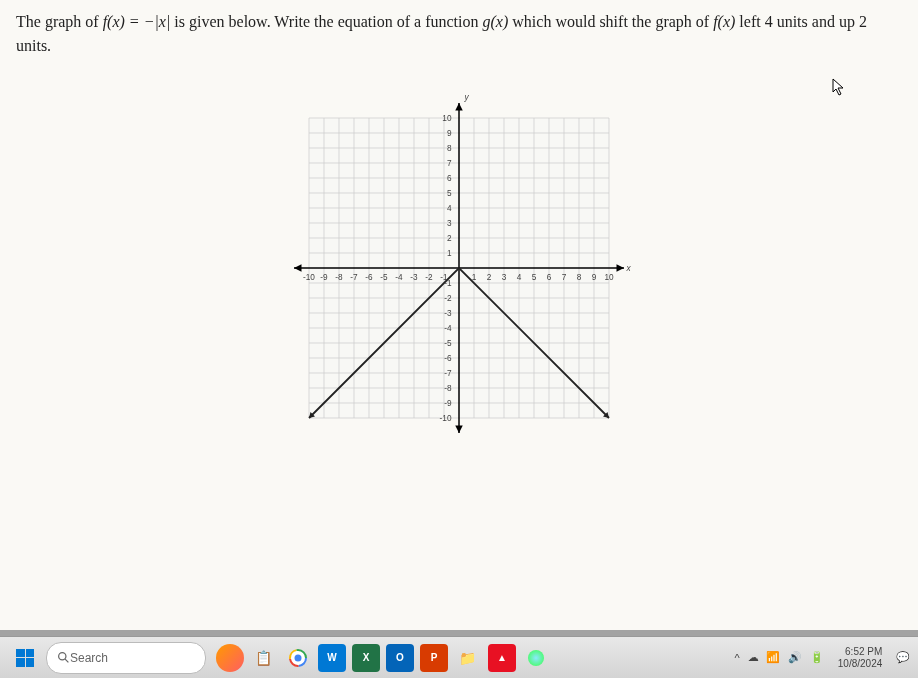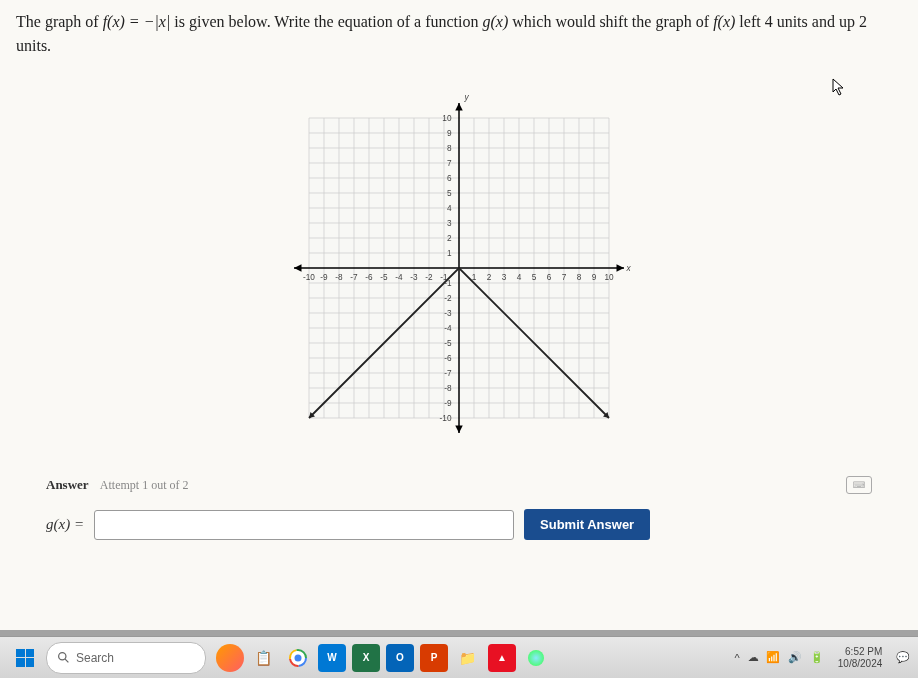--- a/index.html
+++ b/index.html
@@ -109,21 +109,20 @@
     .win-logo div { background: #0078d4; }
     .search-box {
       display: flex; align-items: center;
       background: #fff;
       border: 1px solid #bbb;
       border-radius: 15px;
       height: 32px;
       padding: 0 10px;
       width: 160px;
       margin-left: 4px;
-      gap: 6px;
     }
     .search-box svg { width: 13px; height: 13px; }
     .search-text { font-size: 12px; color: #666; }
     .tb-icons { display: flex; gap: 6px; margin-left: 10px; align-items: center; }
     .tb-icon {
       width: 28px; height: 28px;
       border-radius: 4px;
       display: flex; align-items: center; justify-content: center;
       font-size: 14px;
     }
@@ -245,34 +244,20 @@
             <text x="-0.5" y="9.2" text-anchor="end">-9</text>
               <text x="-0.5" y="10.2" text-anchor="end">-10</text>
             <text x="11.3" y="0.2" font-style="italic">x</text>
             <text x="0.5" y="-11.2" font-style="italic">y</text>
           </g>
         </g>
       </svg>
     </div>
   </div>
 
-  <div class="answer-section">
-    <div class="answer-header">
-      <div>
-        <span class="answer-label">Answer</span>
-        <span class="attempt-text">Attempt 1 out of 2</span>
-      </div>
-      <span class="keyboard-icon">⌨</span>
-    </div>
-    <div class="answer-row">
-      <span class="gx-label math">g(x) =</span>
-      <input class="answer-input" type="text" value="" style="">
-      <button class="submit-btn">Submit Answer</button>
-    </div>
-  </div>
 </div>
 
 <svg class="cursor-ptr" width="16" height="20">
   <path d="M1 1 L1 14 L4 11 L7 17 L9 16 L6 10 L11 10 Z" fill="#fff" stroke="#000" stroke-width="1"></path>
 </svg>
 
 <div class="taskbar">
   <div class="start-btn">
     <div class="win-logo">
         <div></div>

